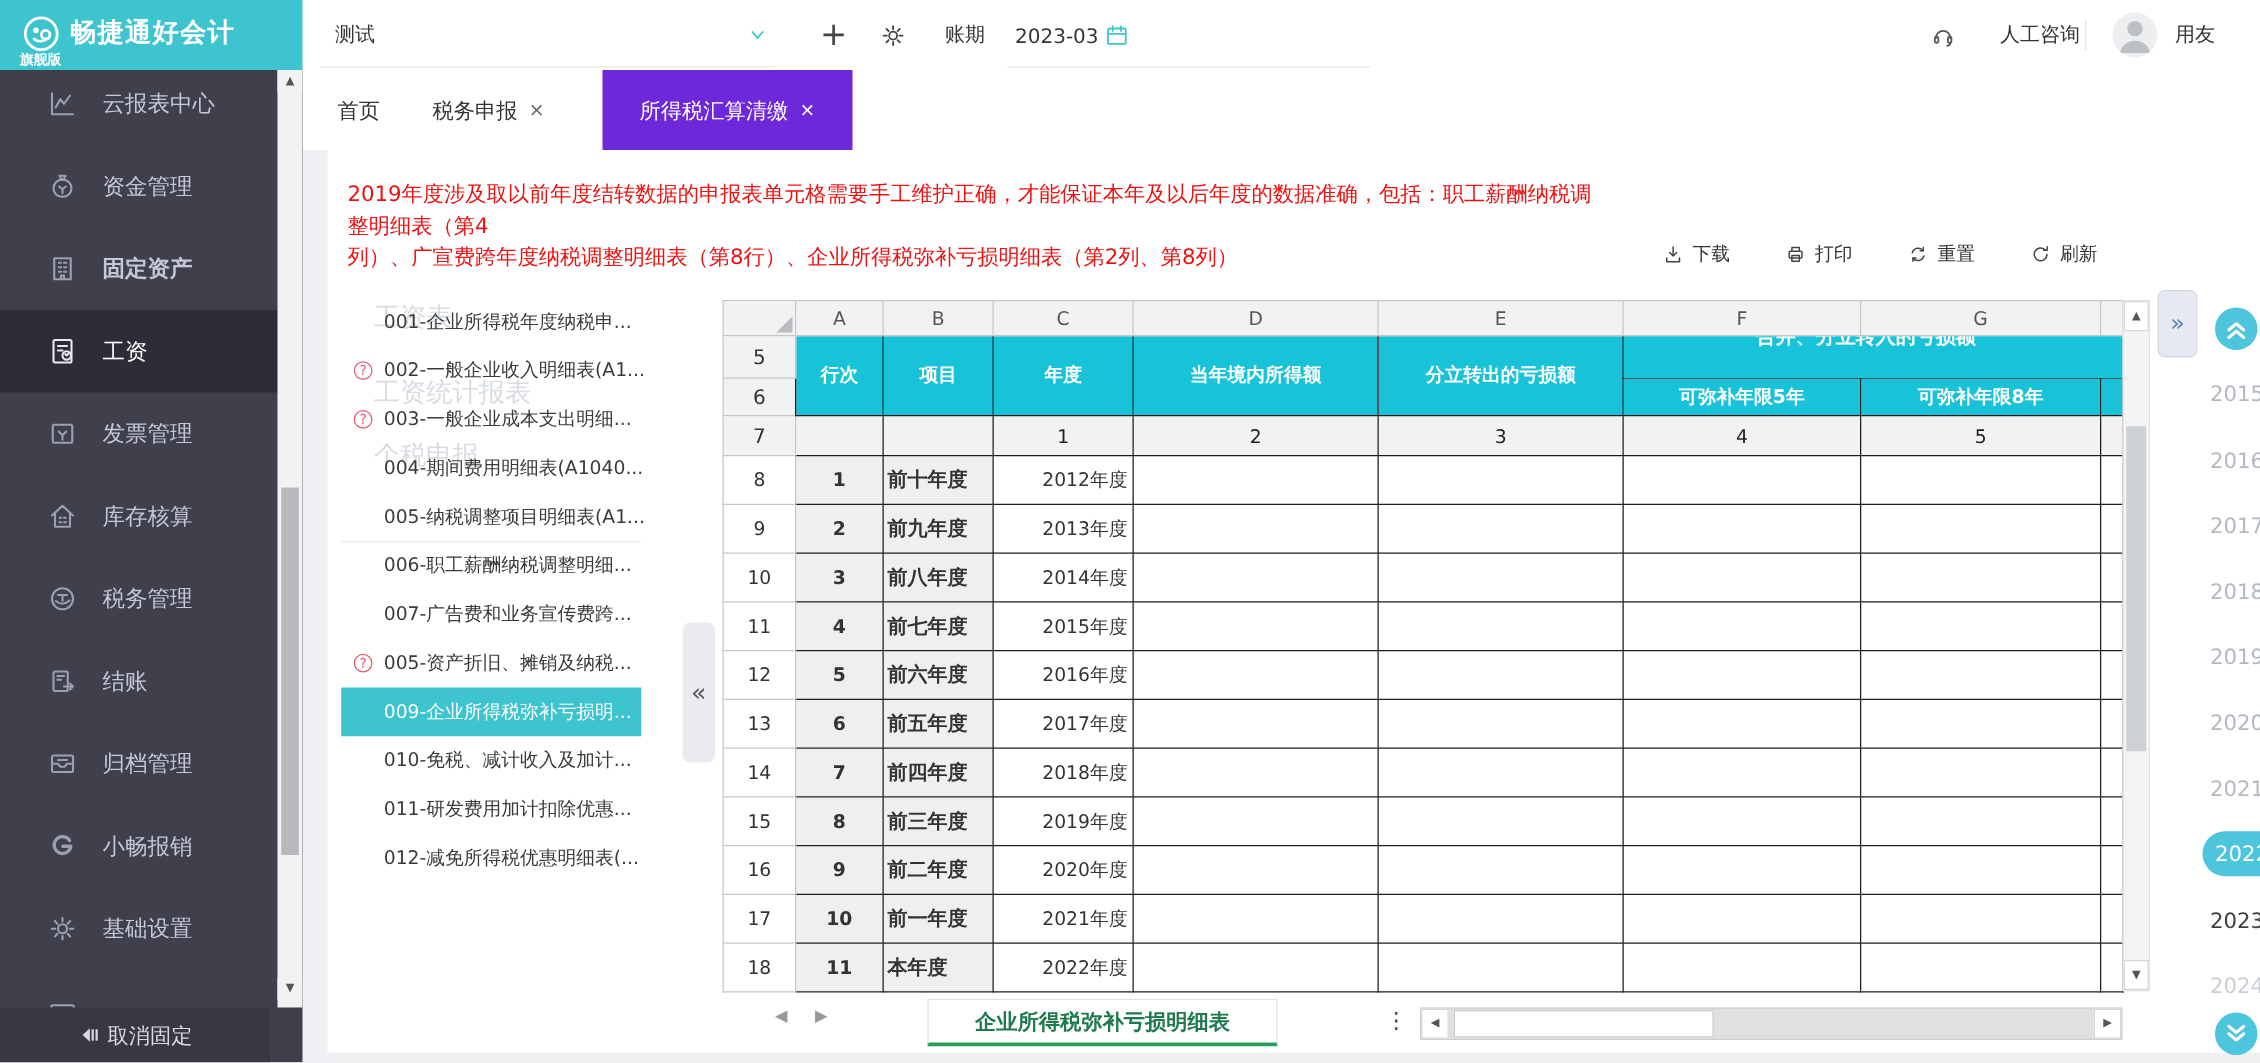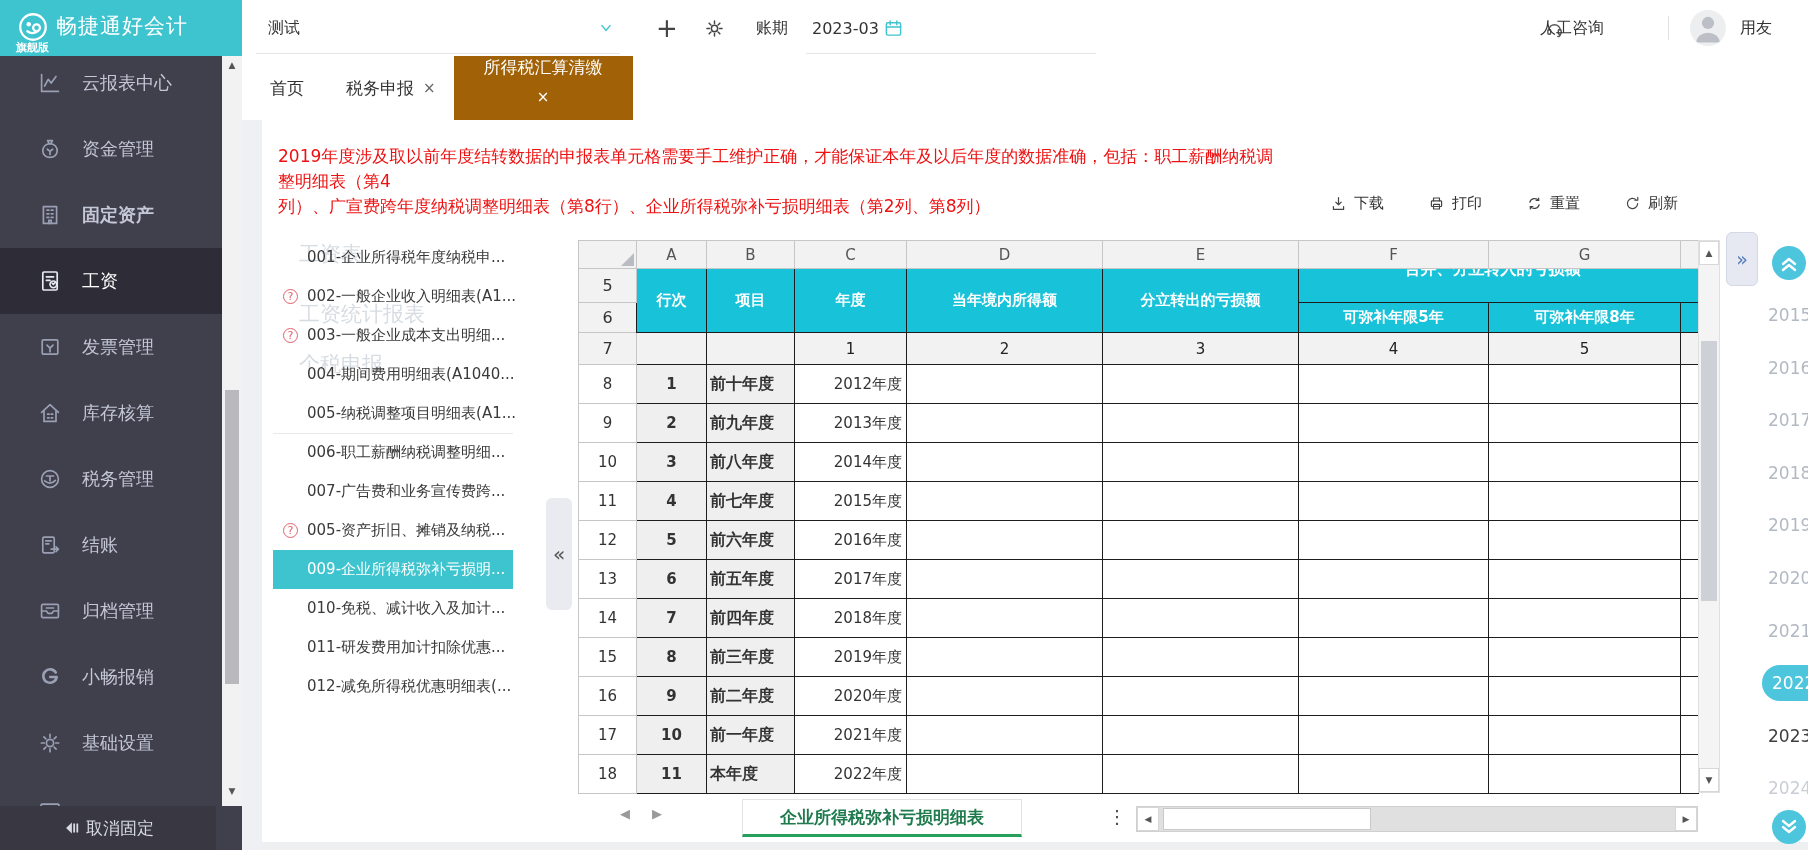--- a/index.html
+++ b/index.html
@@ -5,37 +5,37 @@
   html,body{margin:0;padding:0;background:#dfe3e8;}
   .root{position:relative;width:1808px;height:850px;overflow:hidden;background:#fff;
         font-family:"DejaVu Sans","Liberation Sans",sans-serif;color:#333;}
   .icon{display:inline-flex;align-items:center;justify-content:center;}
   .icon svg{width:100%;height:100%;display:block;}
 
   
   .topbar{position:absolute;left:0;top:0;width:1808px;height:56px;background:#fff;z-index:30;}
   .logo{position:absolute;left:0;top:0;width:242px;height:56px;background:#3ec4cf;color:#fff;}
   .logo .cloud{position:absolute;left:16px;top:10px;width:34px;height:34px;color:#fff;}
-  .brand{position:absolute;left:56px;top:12px;font-size:21px;font-weight:normal;letter-spacing:1px;}
+  .brand{position:absolute;left:56px;top:12px;font-size:21px;font-weight:bold;letter-spacing:1px;}
   .edition{position:absolute;left:16px;top:40px;font-size:11px;font-weight:bold;}
   .tb-item{position:absolute;top:0;height:56px;display:flex;align-items:center;font-size:16px;color:#333;}
   .company{left:268px;}
   .chev{left:598px;width:18px;height:56px;color:#3ec4cf;}
   .chev .icon{width:16px;height:16px;}
   .plus{left:656px;font-size:26px;color:#444;font-weight:normal;}
   .gearbox{left:704px;width:22px;color:#444;}
   .gearbox .icon{width:21px;height:21px;}
   .periodlab{left:756px;}
   .periodval{left:812px;}
   .calbox{left:884px;width:20px;color:#3ec4cf;}
   .calbox .icon{width:19px;height:19px;}
   .uline{position:absolute;height:1px;background:#e6e6e6;top:53px;}
   .headset{left:1545px;width:20px;color:#555;}
   .headset .icon{width:19px;height:19px;}
-  .supportlab{left:1540px;}
+  .supportlab{left:1600px;}
   .tb-div{position:absolute;left:1668px;top:16px;width:1px;height:24px;background:#e2e2e2;}
   .avatar{position:absolute;left:1690px;top:10px;width:36px;height:36px;border-radius:50%;background:#eceef0;color:#bcc0c6;overflow:hidden;}
   .avatar .icon{width:36px;height:36px;}
   .username{left:1740px;}
 
   
   .sidebar{position:absolute;left:0;top:56px;width:242px;height:794px;background:#403f4c;overflow:hidden;z-index:20;}
   .side-item{position:absolute;left:0;width:222px;height:66px;box-sizing:border-box;padding-left:38px;
              display:flex;align-items:center;gap:20px;color:#c3c7d6;font-size:18px;cursor:pointer;}
   .side-item .icon{width:24px;height:24px;color:#9aa0b4;}
@@ -46,21 +46,21 @@
                     color:#555;font-size:9px;background:#f2f2f2;}
   .side-thumb{position:absolute;left:3px;top:334px;width:14px;height:294px;background:#b9b9bd;}
   .side-bottom{position:absolute;left:0;bottom:0;width:216px;height:44px;background:#383742;color:#d7dae4;
                display:flex;align-items:center;justify-content:center;gap:6px;font-size:17px;z-index:22;}
   .side-bottom .icon{width:18px;height:18px;color:#d7dae4;}
 
   
   .tabbar{position:absolute;left:242px;top:56px;width:1566px;height:64px;background:#fff;display:flex;align-items:stretch;z-index:10;}
   .tab{display:flex;align-items:center;gap:9px;padding:0 14px;margin-left:14px;font-size:17px;color:#333;cursor:pointer;}
   .tab .x{font-size:15px;color:#666;}
-  .tab.active{background:#a16207;color:#fff;padding:0 30px;margin-left:4px;flex-direction:column;}
+  .tab.active{background:#6d28d9;color:#fff;padding:0 30px;margin-left:32px;}
   .tab.active .x{color:#fff;}
   .close-all{position:absolute;right:16px;top:18px;font-size:24px;color:#333;cursor:pointer;z-index:11;}
 
   
   .gapstrip{position:absolute;left:242px;top:120px;width:20px;height:730px;background:#eef0f3;}
   .content-bg{position:absolute;left:262px;top:120px;width:1546px;height:730px;background:#fff;}
   .bottom-strip{position:absolute;left:262px;top:842px;width:1546px;height:8px;background:#edeff1;}
 
   .warn{position:absolute;left:278px;top:144px;width:1010px;font-size:17px;line-height:25px;color:#ee1111;z-index:3;}
 

